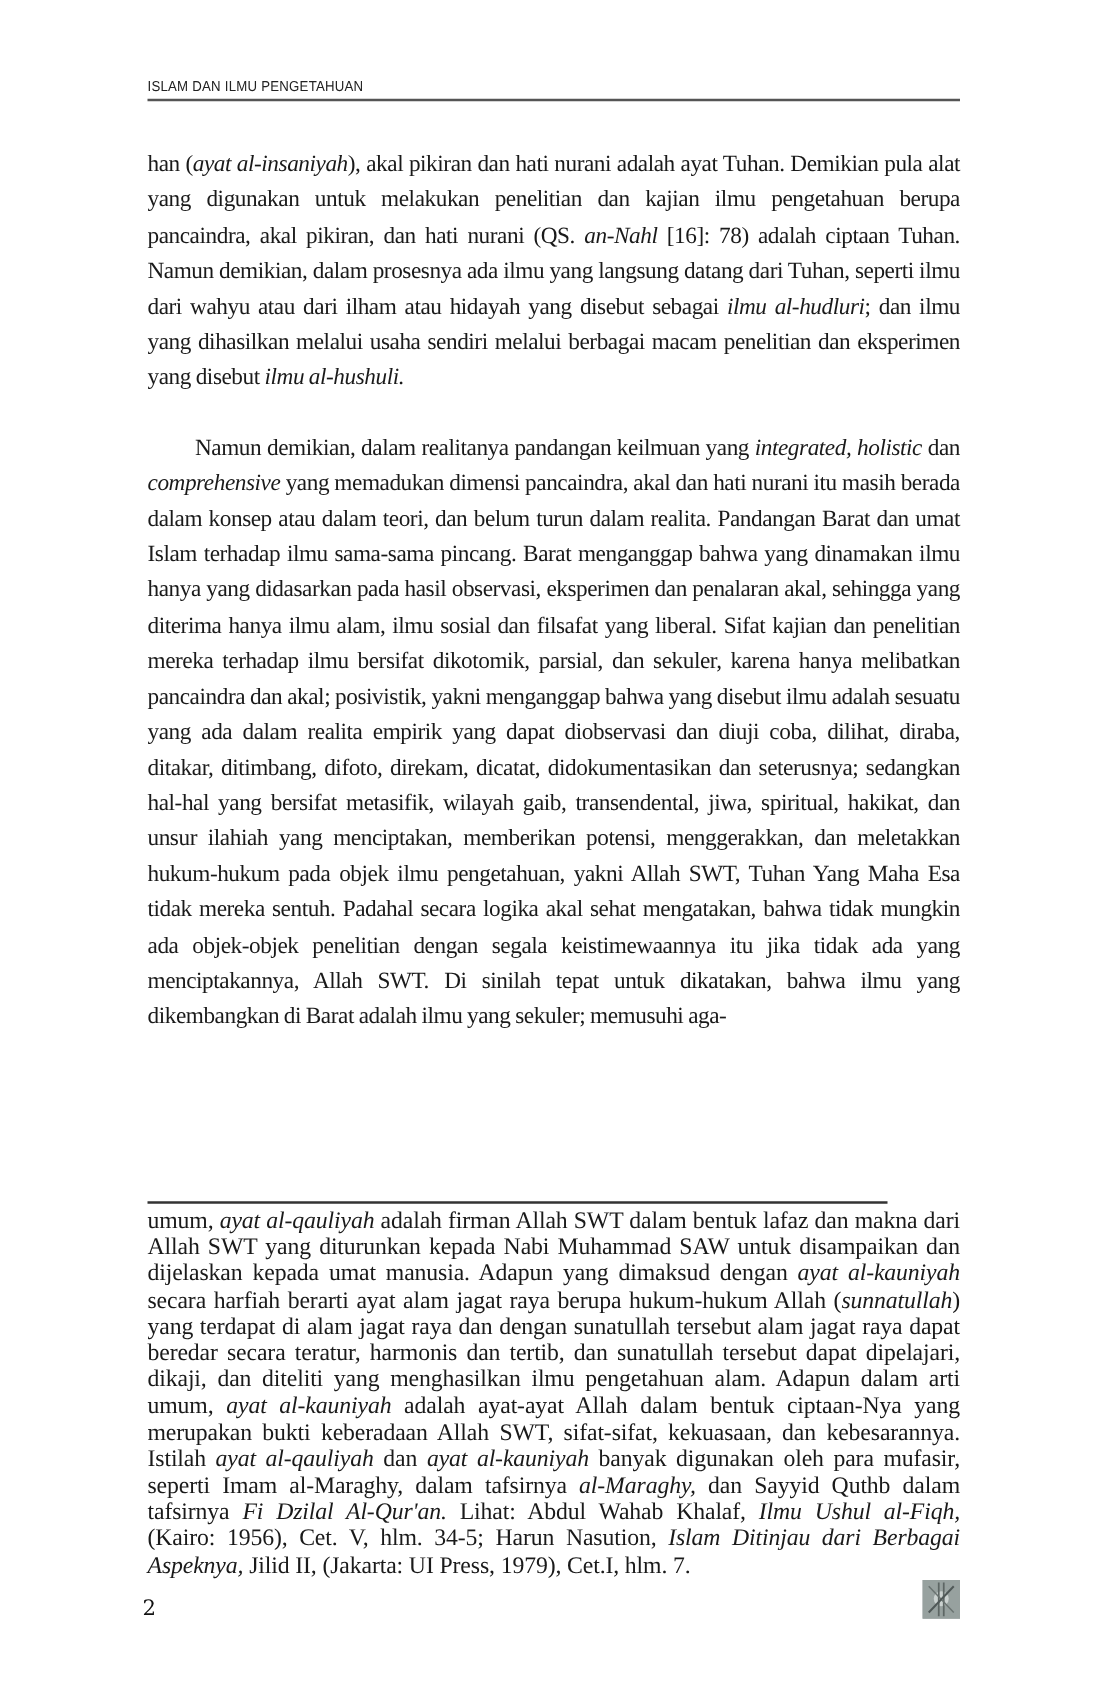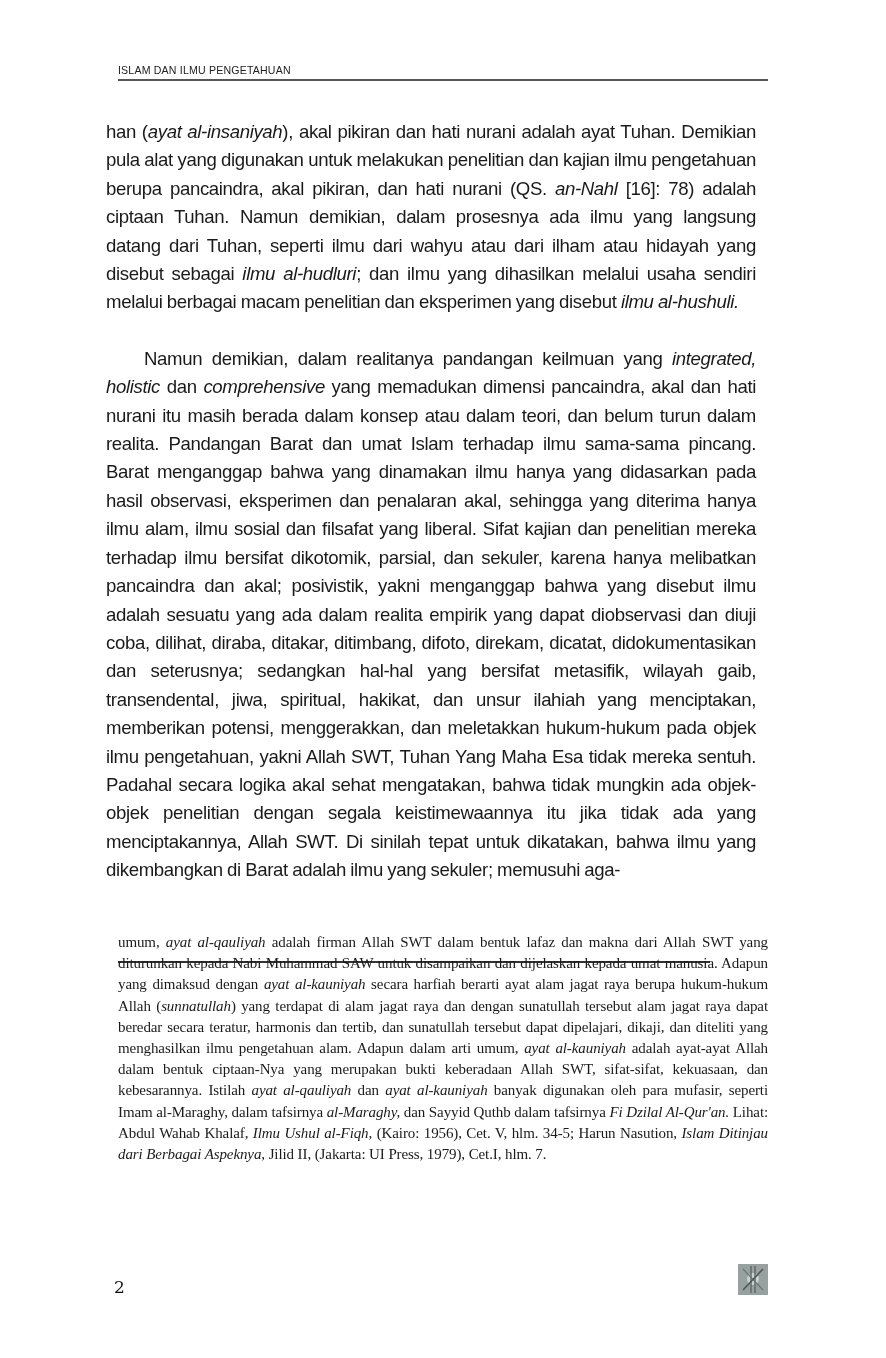--- a/index.html
+++ b/index.html
@@ -4,30 +4,30 @@
   <style>
     html, body { margin: 0; padding: 0; background: #ffffff; }
     body { width: 886px; height: 1358px; position: relative; overflow: hidden; color: #1a1a1a; }
     .running-head {
       position: absolute; left: 118px; top: 64px; width: 650px;
       font-family: "Liberation Sans", sans-serif; font-size: 11.5px; letter-spacing: 0.2px;
       color: #222; transform: scaleX(0.92); transform-origin: left;
     }
     .head-rule { position: absolute; left: 118px; top: 79px; width: 650px; height: 2px; background: #555; }
     .body-text {
-      position: absolute; left: 106px; top: 118px; width: 650px;
-      font-family: Liberation Sans, sans-serif; font-size: 18.6px; line-height: 28.4px;
+      position: absolute; left: 118px; top: 118px; width: 650px;
+      font-family: Liberation Serif, serif; font-size: 18.6px; line-height: 28.4px;
       text-align: justify; letter-spacing: -0.35px; word-spacing: -0.5px;
     }
     .body-text p { margin: 0; }
     .body-text p.indent { text-indent: 38px; margin-top: 28px; }
     .fn-rule { position: absolute; left: 118px; top: 961px; width: 592px; height: 2px; background: #333; }
     .footnote {
-      position: absolute; left: 118px; top: 932px; width: 650px;
-      font-family: "Liberation Serif", serif; font-size: 15px; line-height: 21.2px;
+      position: absolute; left: 118px; top: 966px; width: 650px;
+      font-family: "Liberation Serif", serif; font-size: 19px; line-height: 21.2px;
       text-align: justify; letter-spacing: -0.1px;
     }
     .footnote p { margin: 0; }
     em { font-style: italic; }
     .page-number {
       position: absolute; left: 114px; top: 1277px;
       font-family: "DejaVu Serif", serif; font-size: 17px; color: #111;
     }
     .ornament {
       position: absolute; left: 738px; top: 1264px; width: 30px; height: 31px;

